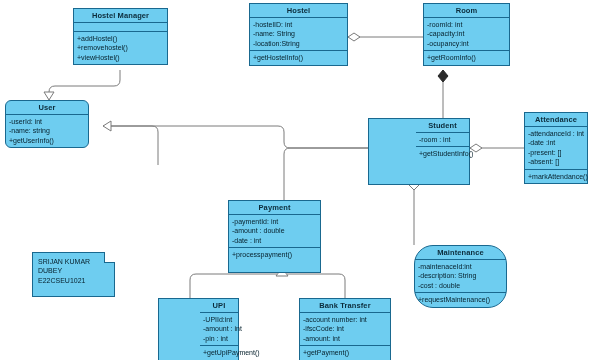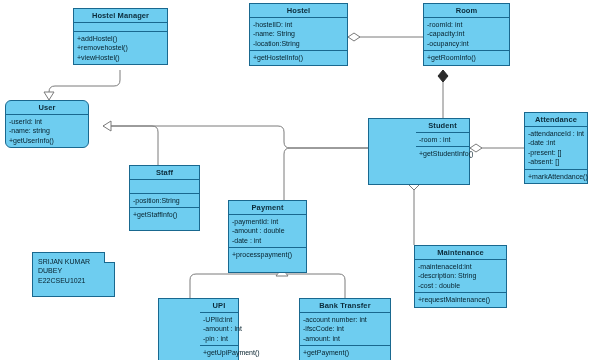--- a/index.html
+++ b/index.html
@@ -184,44 +184,34 @@
       <div class="member">-attendanceId : int</div>
       <div class="member">-date :int</div>
       <div class="member">-present: []</div>
       <div class="member">-absent: []</div>
     </div>
     <div class="cls-compartment">
       <div class="member">+markAttendance()</div>
     </div>
   </div>
 
-  <div class="uml-class" style="left:129px; top:165px; width:71px;">
-    <div class="cls-title">Staff</div>
-    <div class="cls-compartment empty" style="min-height:14px;"></div>
-    <div class="cls-compartment">
-      <div class="member">-position:String</div>
-    </div>
-    <div class="cls-compartment" style="min-height:22px;">
-      <div class="member">+getStaffInfo()</div>
-    </div>
-  </div>
-
-  <div class="uml-class" style="left:228px; top:200px; width:79px;">
+
+  <div class="uml-class" style="left:228px; top:200px; width:93px;">
     <div class="cls-title">Payment</div>
     <div class="cls-compartment">
       <div class="member">-paymentId: int</div>
       <div class="member">-amount : double</div>
       <div class="member">-date : int</div>
     </div>
     <div class="cls-compartment" style="min-height:24px;">
       <div class="member">+processpayment()</div>
     </div>
   </div>
 
-  <div class="uml-class" style="left:414px; top:245px; width:93px;">
+  <div class="uml-class" style="left:414px; top:245px; width:93px;border-radius:19px;">
     <div class="cls-title">Maintenance</div>
     <div class="cls-compartment">
       <div class="member">-maintenaceId:int</div>
       <div class="member">-description: String</div>
       <div class="member">-cost : double</div>
     </div>
     <div class="cls-compartment">
       <div class="member">+requestMaintenance()</div>
     </div>
   </div>

